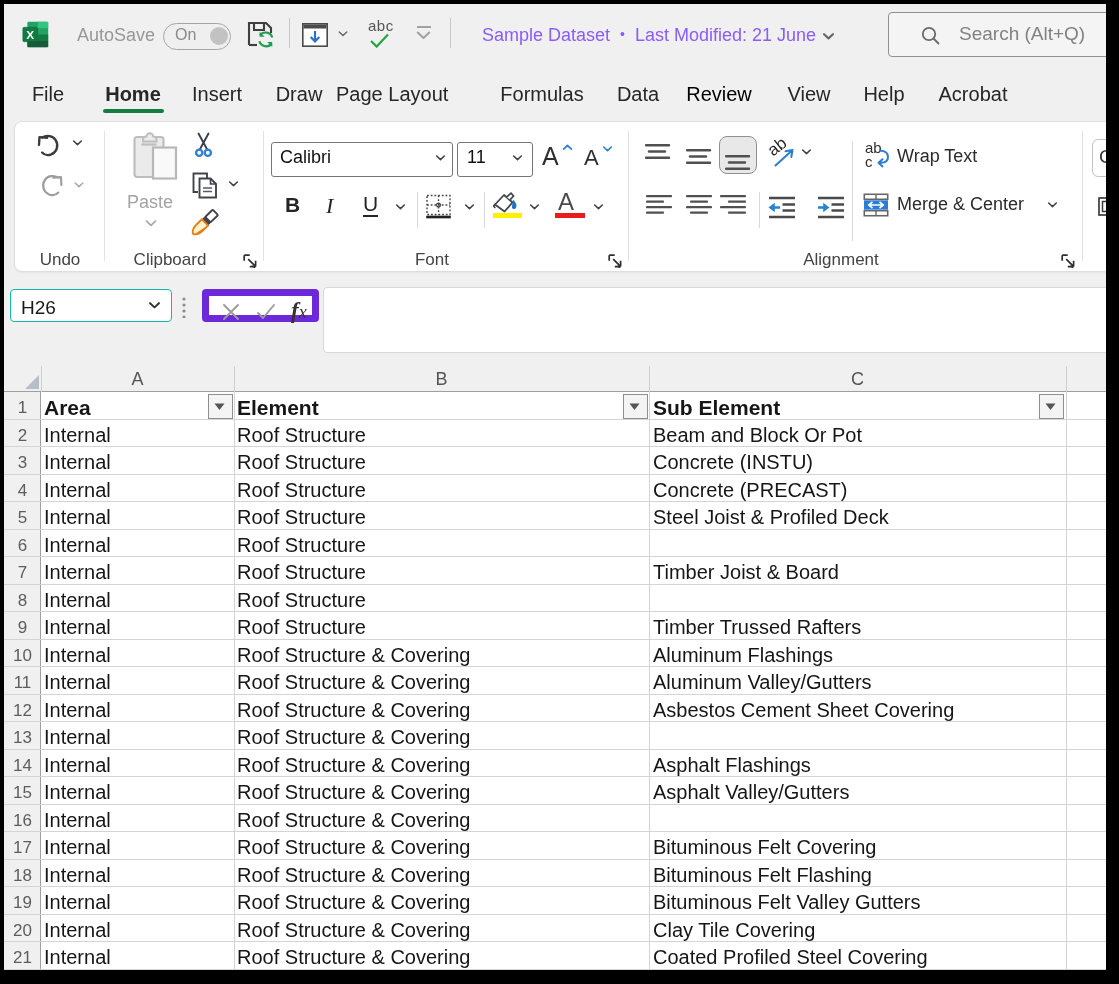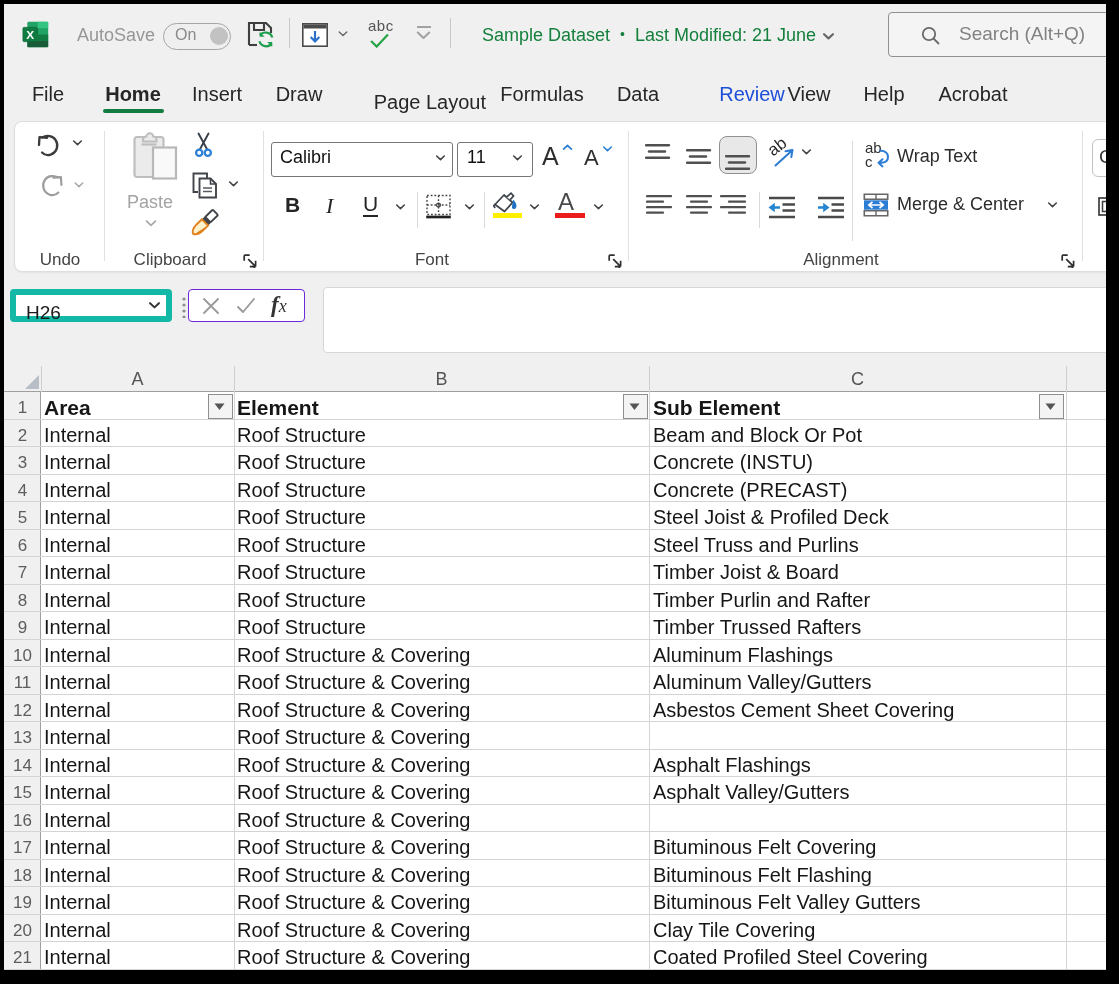--- a/index.html
+++ b/index.html
@@ -53,39 +53,39 @@
     </svg>
 <div class="a" style="left:364px;top:13px;font-size:15px;color:#555;letter-spacing:0.5px">abc</div>
 <svg class="a" style="left:365px;top:29px" width="21" height="15" viewBox="0 0 22 16">
   <path d="M2 8.5 l6 6 L20 1.5" fill="none" stroke="#27a345" stroke-width="2.3"></path>
 </svg>
 <div class="a" style="left:413px;top:22px;width:14px;height:1.5px;background:#a2a2a2"></div>
     <svg class="a" style="left:412px;top:27px" width="15" height="9" viewBox="0 0 10 6">
       <path d="M1.2 1 L5 4.6 L8.8 1" stroke="#a2a2a2" stroke-width="1.4" fill="none" stroke-linecap="round" stroke-linejoin="round"></path>
     </svg>
 <div class="a" style="left:446px;top:14px;width:1px;height:30px;background:#c9c9c9"></div>
-<div class="a tb" style="left:478px;top:21px;color:#15803d">Sample Dataset&nbsp; <span style="font-size:14px;vertical-align:2px">•</span>&nbsp; Last Modified: 21 June</div>
+<div class="a tb" style="left:478px;top:21px;color:#8b5cf6">Sample Dataset&nbsp; <span style="font-size:14px;vertical-align:2px">•</span>&nbsp; Last Modified: 21 June</div>
     <svg class="a" style="left:818px;top:29px" width="13" height="7" viewBox="0 0 10 6">
       <path d="M1.2 1 L5 4.6 L8.8 1" stroke="#666" stroke-width="1.8" fill="none" stroke-linecap="round" stroke-linejoin="round"></path>
     </svg>
 <div class="a" style="left:884px;top:8px;width:240px;height:45px;background:#f4f4f4;border:1px solid #909090;border-radius:4px;box-sizing:border-box">
   <svg class="a" style="left:31px;top:12px" width="21" height="21" viewBox="0 0 21 21">
     <circle cx="9" cy="9" r="6.2" fill="none" stroke="#6a6a6a" stroke-width="1.8"></circle>
     <path d="M13.5 13.5 L19 19" stroke="#6a6a6a" stroke-width="1.8"></path>
   </svg>
   <span class="a" style="left:70px;top:10px;font-size:19px;color:#828282">Search (Alt+Q)</span>
 </div>
 <div class="a" style="left:-31px;top:79px;width:150px;text-align:center;font-size:20px;color:#262626">File</div>
     <div class="a" style="left:54px;top:79px;width:150px;text-align:center;font-size:20px;color:#262626;font-weight:bold">Home</div>
     <div class="a" style="left:138px;top:79px;width:150px;text-align:center;font-size:20px;color:#262626">Insert</div>
     <div class="a" style="left:220px;top:79px;width:150px;text-align:center;font-size:20px;color:#262626">Draw</div>
-    <div class="a" style="left:332px;top:87px;width:150px;text-align:right;font-size:20px;color:#262626">Page Layout</div>
+    <div class="a" style="left:332px;top:79px;width:150px;text-align:left;font-size:20px;color:#262626">Page Layout</div>
     <div class="a" style="left:463px;top:79px;width:150px;text-align:center;font-size:20px;color:#262626">Formulas</div>
     <div class="a" style="left:559px;top:79px;width:150px;text-align:center;font-size:20px;color:#262626">Data</div>
-    <div class="a" style="left:673px;top:79px;width:150px;text-align:center;font-size:20px;color:#1d4ed8">Review</div>
+    <div class="a" style="left:640px;top:79px;width:150px;text-align:center;font-size:20px;color:#000000">Review</div>
     <div class="a" style="left:730px;top:79px;width:150px;text-align:center;font-size:20px;color:#262626">View</div>
     <div class="a" style="left:805px;top:79px;width:150px;text-align:center;font-size:20px;color:#262626">Help</div>
     <div class="a" style="left:894px;top:79px;width:150px;text-align:center;font-size:20px;color:#262626">Acrobat</div>
     <div class="a" style="left:99px;top:105px;width:61px;height:4px;background:#127c42;border-radius:2px"></div>
     <div class="panel"></div>
     <div class="a" style="left:100px;top:127px;width:1px;height:130px;background:#e1e1e1"></div>
     <div class="a" style="left:259px;top:127px;width:1px;height:130px;background:#e1e1e1"></div>
     <div class="a" style="left:624px;top:127px;width:1px;height:130px;background:#e1e1e1"></div>
     <div class="a" style="left:1078px;top:127px;width:1px;height:130px;background:#e1e1e1"></div>
 <svg class="a" style="left:32px;top:129px" width="27" height="27" viewBox="0 0 28 28">
@@ -279,33 +279,33 @@
 <path d="M5.2 5.2 l7 7 M12.6 12.6 v-5.8 M12.6 12.6 h-5.8" stroke="#2e2e2e" stroke-width="1.7" fill="none"></path>
 <path d="M12.6 12.6 l-4 -1 3 3z" fill="#2e2e2e"></path>
 </svg>
 <div class="combo" style="left:1088px;top:135px;width:40px;height:36px;border-color:#c2c2c2;border-radius:6px">
  <span class="a" style="left:6px;top:6px;font-size:19px;color:#333">G</span>
     </div>
 <svg class="a" style="left:1094px;top:193px" width="18" height="19" viewBox="0 0 18 19">
  <rect x="1" y="1" width="16" height="17" fill="#fff" stroke="#3d3d3d" stroke-width="1.7"></rect>
  <rect x="4.5" y="4.5" width="13.5" height="10" fill="none" stroke="#3d3d3d" stroke-width="1.5"></rect>
 </svg>
-<div class="a" style="left:6px;top:285px;width:162px;height:33px;background:#fff;border:6px solid #14b8a6;border-radius:4px;box-sizing:border-box">
+<div class="a" style="left:6px;top:285px;width:162px;height:33px;background:#fff;border:1px solid #14b8a6;border-radius:4px;box-sizing:border-box">
  <span class="a" style="left:10px;top:7px;font-size:19px;color:#1a1a1a">H26</span>
     </div>
     <svg class="a" style="left:144px;top:298px" width="13" height="7" viewBox="0 0 10 6">
       <path d="M1.2 1 L5 4.6 L8.8 1" stroke="#333" stroke-width="1.7" fill="none" stroke-linecap="round" stroke-linejoin="round"></path>
     </svg>
 <svg class="a" style="left:177px;top:292px" width="6" height="22" viewBox="0 0 6 22">
  <circle cx="3" cy="3" r="1.6" fill="#8b8b8b"></circle>
       <circle cx="3" cy="9" r="1.6" fill="#8b8b8b"></circle>
  <circle cx="3" cy="15" r="1.6" fill="#8b8b8b"></circle>
       <circle cx="3" cy="21" r="1.6" fill="#8b8b8b"></circle>
 </svg>
-<div class="a" style="left:184px;top:285px;width:117px;height:33px;background:#fff;border:1px solid #6d28d9;border-radius:4px;box-sizing:border-box">
+<div class="a" style="left:198px;top:285px;width:117px;height:33px;background:#fff;border:7px solid #6d28d9;border-radius:4px;box-sizing:border-box">
  <svg class="a" style="left:13px;top:7px" width="18" height="18" viewBox="0 0 18 18">
   <path d="M2 2 L16 16 M16 2 L2 16" stroke="#9b9b9b" stroke-width="1.9" stroke-linecap="round"></path>
       </svg>
  <svg class="a" style="left:47px;top:7px" width="20" height="18" viewBox="0 0 20 18">
   <path d="M2 10 L7 15 L18 2" fill="none" stroke="#9b9b9b" stroke-width="1.9" stroke-linecap="round" stroke-linejoin="round"></path>
       </svg>
  <span class="a" style="left:82px;top:2px;font-size:23px;font-style:italic;font-family:'Liberation Serif',serif;color:#333"><b><i>f</i></b><i style="font-size:18px">x</i></span>
 </div>
 <div class="a" style="left:319px;top:283px;width:790px;height:66px;background:#fff;border:1px solid #d7d7d7;border-radius:4px 0 0 4px;box-sizing:border-box"></div>
     <div class="a" style="left:0;top:362px;width:1102px;height:604px;background:#fff">
@@ -346,31 +346,29 @@
       <div class="cell" style="left:649px;top:108.5px;width:408px;height:27.5px;">Concrete (PRECAST)</div>
       <div class="rn" style="left:0;top:136.0px;height:27.5px">5</div>
       <div class="a" style="left:0;top:162.5px;width:1102px;height:1px;background:#d4d4d4"></div>
       <div class="cell" style="left:40px;top:136.0px;width:185px;height:27.5px;">Internal</div>
       <div class="cell" style="left:233px;top:136.0px;width:407px;height:27.5px;">Roof Structure</div>
       <div class="cell" style="left:649px;top:136.0px;width:408px;height:27.5px;">Steel Joist &amp; Profiled Deck</div>
       <div class="rn" style="left:0;top:163.5px;height:27.5px">6</div>
       <div class="a" style="left:0;top:190.0px;width:1102px;height:1px;background:#d4d4d4"></div>
       <div class="cell" style="left:40px;top:163.5px;width:185px;height:27.5px;">Internal</div>
       <div class="cell" style="left:233px;top:163.5px;width:407px;height:27.5px;">Roof Structure</div>
-      <div class="cell" style="left:649px;top:163.5px;width:408px;height:27.5px;">Steel Truss and Purlins</div>
       <div class="rn" style="left:0;top:191.0px;height:27.5px">7</div>
       <div class="a" style="left:0;top:217.5px;width:1102px;height:1px;background:#d4d4d4"></div>
       <div class="cell" style="left:40px;top:191.0px;width:185px;height:27.5px;">Internal</div>
       <div class="cell" style="left:233px;top:191.0px;width:407px;height:27.5px;">Roof Structure</div>
       <div class="cell" style="left:649px;top:191.0px;width:408px;height:27.5px;">Timber Joist &amp; Board</div>
       <div class="rn" style="left:0;top:218.5px;height:27.5px">8</div>
       <div class="a" style="left:0;top:245.0px;width:1102px;height:1px;background:#d4d4d4"></div>
       <div class="cell" style="left:40px;top:218.5px;width:185px;height:27.5px;">Internal</div>
       <div class="cell" style="left:233px;top:218.5px;width:407px;height:27.5px;">Roof Structure</div>
-      <div class="cell" style="left:649px;top:218.5px;width:408px;height:27.5px;">Timber Purlin and Rafter</div>
       <div class="rn" style="left:0;top:246.0px;height:27.5px">9</div>
       <div class="a" style="left:0;top:272.5px;width:1102px;height:1px;background:#d4d4d4"></div>
       <div class="cell" style="left:40px;top:246.0px;width:185px;height:27.5px;">Internal</div>
       <div class="cell" style="left:233px;top:246.0px;width:407px;height:27.5px;">Roof Structure</div>
       <div class="cell" style="left:649px;top:246.0px;width:408px;height:27.5px;">Timber Trussed Rafters</div>
       <div class="rn" style="left:0;top:273.5px;height:27.5px">10</div>
       <div class="a" style="left:0;top:300.0px;width:1102px;height:1px;background:#d4d4d4"></div>
       <div class="cell" style="left:40px;top:273.5px;width:185px;height:27.5px;">Internal</div>
       <div class="cell" style="left:233px;top:273.5px;width:407px;height:27.5px;">Roof Structure &amp; Covering</div>
       <div class="cell" style="left:649px;top:273.5px;width:408px;height:27.5px;">Aluminum Flashings</div>

